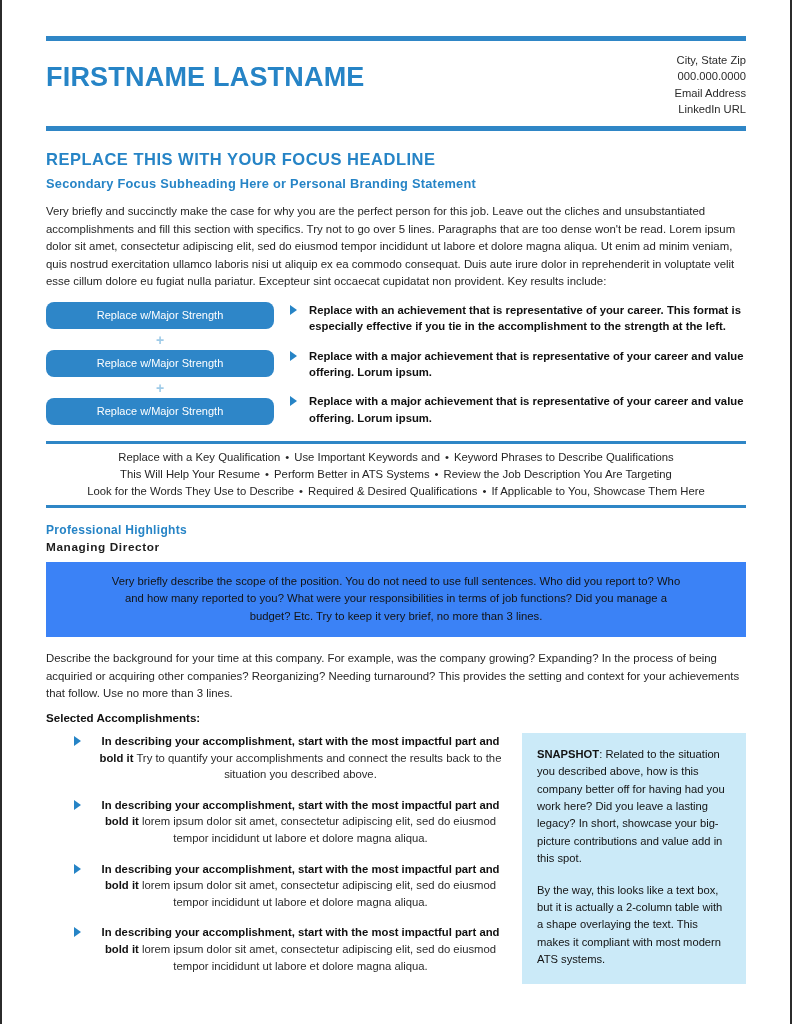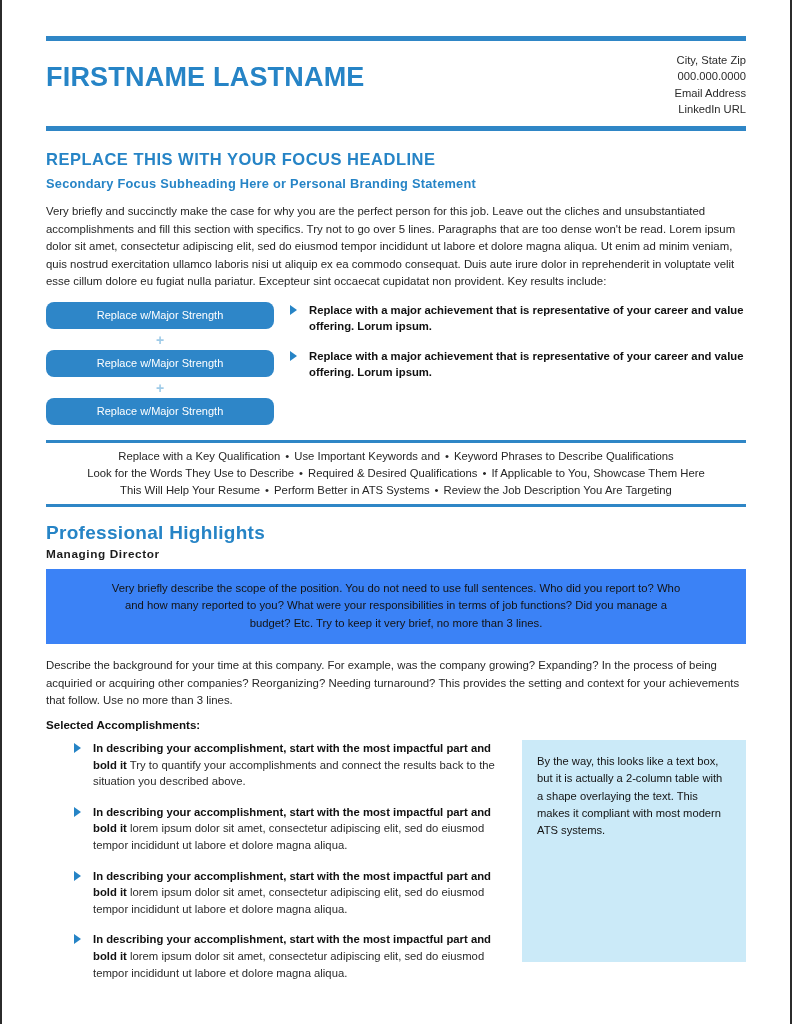--- a/index.html
+++ b/index.html
@@ -149,21 +149,21 @@
     padding: 5px 0 5px 0;
     color: #262626;
     font-size: 11.3px;
     line-height: 1.5;
   }
   .kw-sep { padding: 0 5px; }
 
   
   .section-title {
     color: #2684c6;
-    font-size: 19px;
+    font-size: 12px;
     font-weight: bold;
     letter-spacing: 0.3px;
     margin-top: 15px;
   }
 
   
   .job-head {
     display: flex;
     justify-content: space-between;
     align-items: baseline;
@@ -221,20 +221,21 @@
   .bullets-col {
     flex: 0 0 462px;
     width: 462px;
     padding-left: 28px;
     box-sizing: border-box;
   }
   .bullet {
     display: flex;
     align-items: flex-start;
     margin-bottom: 14px;
+    text-align: center;
   }
   .bullet-text {
     font-size: 11.3px;
     line-height: 1.47;
     color: #2b2b2b;
   }
   .bullet-text b { color: #111111; }
   .snapshot {
     flex: 1 1 auto;
     background: #cbeaf8;
@@ -280,40 +281,44 @@
       <div class="strengths-col">
         <div class="strength-btn">Replace w/Major Strength</div>
         <div class="plus">+</div>
         <div class="strength-btn">Replace w/Major Strength</div>
         <div class="plus">+</div>
         <div class="strength-btn">Replace w/Major Strength</div>
       </div>
       <div class="ach-col">
         <div class="ach-item">
           <span class="tri"></span>
+          <span class="ach-text">Replace with an achievement that is representative of your career. This format is especially effective if you tie in the accomplishment to the strength at the left.</span>
+        </div>
+        <div class="ach-item">
+          <span class="tri"></span>
           <span class="ach-text">Replace with a major achievement that is representative of your career and value offering. Lorum ipsum.</span>
         </div>
         <div class="ach-item">
           <span class="tri"></span>
           <span class="ach-text">Replace with a major achievement that is representative of your career and value offering. Lorum ipsum.</span>
         </div>
       </div>
     </div>
 
     <div class="kw-block">
       <div class="rule-thin"></div>
       <div class="kw-lines">
         <div>
           <span>Replace with a Key Qualification</span><span class="kw-sep">•</span><span>Use Important Keywords and</span><span class="kw-sep">•</span><span>Keyword Phrases to Describe Qualifications</span>
         </div>
         <div>
+          <span>This Will Help Your Resume</span><span class="kw-sep">•</span><span>Perform Better in ATS Systems</span><span class="kw-sep">•</span><span>Review the Job Description You Are Targeting</span>
+        </div>
+        <div>
           <span>Look for the Words They Use to Describe</span><span class="kw-sep">•</span><span>Required &amp; Desired Qualifications</span><span class="kw-sep">•</span><span>If Applicable to You, Showcase Them Here</span>
-        </div>
-        <div>
-          <span>This Will Help Your Resume</span><span class="kw-sep">•</span><span>Perform Better in ATS Systems</span><span class="kw-sep">•</span><span>Review the Job Description You Are Targeting</span>
         </div>
       </div>
       <div class="rule-thin"></div>
     </div>
 
     <div class="section-title">Professional Highlights</div>
 
     <div class="job-title">Managing Director</div>
     <div class="scope-box">Very briefly describe the scope of the position. You do not need to use full sentences. Who did you report to? Who and how many reported to you? What were your responsibilities in terms of job functions? Did you manage a budget? Etc. Try to keep it very brief, no more than 3 lines.</div>
 
@@ -334,18 +339,19 @@
           <span class="tri"></span>
           <span class="bullet-text"><b>In describing your accomplishment, start with the most impactful part and bold it</b><span> lorem ipsum dolor sit amet, consectetur adipiscing elit, sed do eiusmod tempor incididunt ut labore et dolore magna aliqua.</span></span>
         </div>
         <div class="bullet">
           <span class="tri"></span>
           <span class="bullet-text"><b>In describing your accomplishment, start with the most impactful part and bold it</b><span> lorem ipsum dolor sit amet, consectetur adipiscing elit, sed do eiusmod tempor incididunt ut labore et dolore magna aliqua.</span></span>
         </div>
       </div>
 
       <div class="snapshot">
+        <p><b>SNAPSHOT</b><span>: Related to the situation you described above, how is this company better off for having had you work here? Did you leave a lasting legacy? In short, showcase your big-picture contributions and value add in this spot.</span></p>
         <p>By the way, this looks like a text box, but it is actually a 2-column table with a shape overlaying the text. This makes it compliant with most modern ATS systems.</p>
       </div>
     </div>
 
   </div>
 </div>
 
 </body></html>

